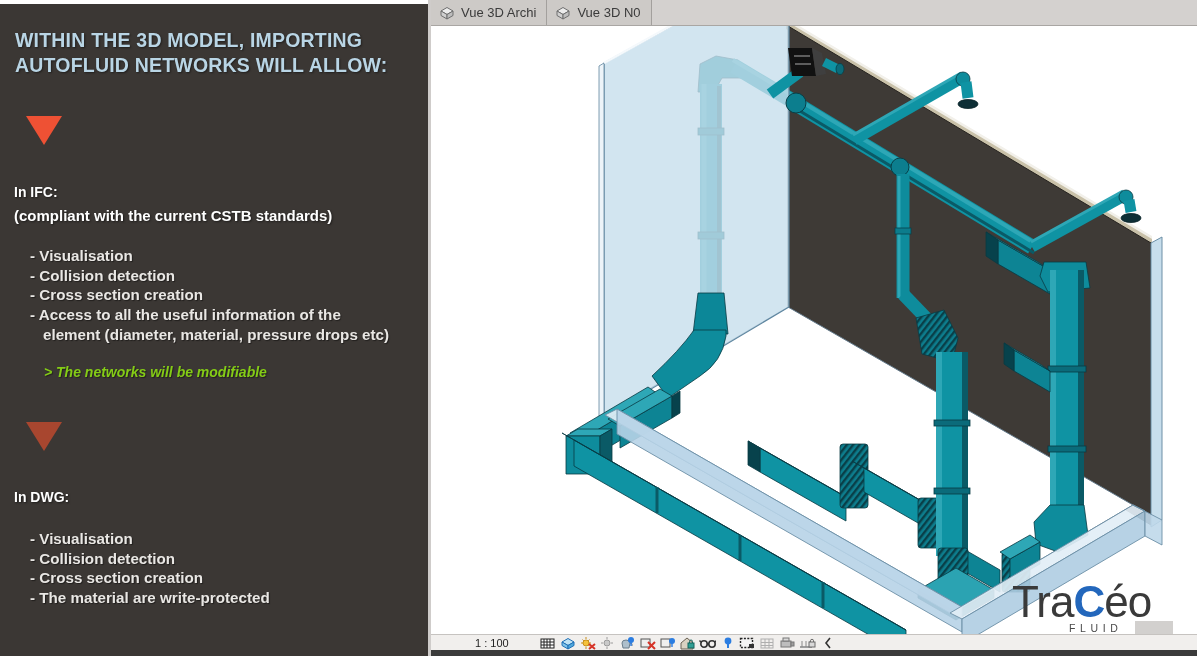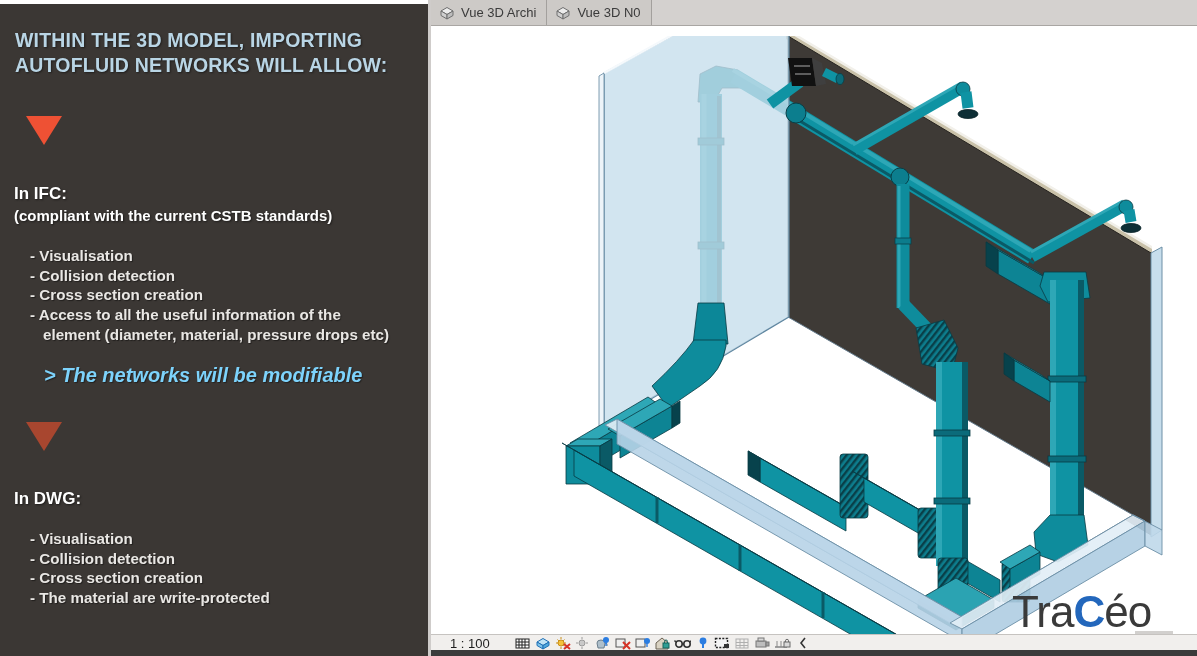--- a/index.html
+++ b/index.html
@@ -7,61 +7,61 @@
          font-family:"Liberation Sans",sans-serif;background:#fff;}
 
   
   #panel{position:absolute;left:0;top:4px;width:428px;height:656px;background:#3B3734;}
   .ptitle{position:absolute;left:15px;top:24px;width:405px;font-size:19.5px;font-weight:bold;
           color:#B9D5E5;line-height:25px;letter-spacing:.2px;text-shadow:1px 1px 2px rgba(0,0,0,.45);}
   .tri{position:absolute;width:0;height:0;border-left:18px solid transparent;
        border-right:18px solid transparent;}
   #tri1{left:26px;top:112px;border-top:29px solid #EE5134;}
   #tri2{left:26px;top:418px;border-top:29px solid #A8462F;}
-  .phead{position:absolute;left:14px;font-size:17px;font-weight:bold;color:#FFFFFF;
+  .phead{position:absolute;left:14px;font-size:14px;font-weight:bold;color:#FFFFFF;
          text-shadow:1px 1px 2px rgba(0,0,0,.5);}
   #ifcHead{top:180px;} #dwgHead{top:485px;}
   .psub{position:absolute;left:14px;top:203px;font-size:15px;font-weight:bold;color:#FFFFFF;
         text-shadow:1px 1px 2px rgba(0,0,0,.5);text-align:center;}
   .plist{position:absolute;left:30px;width:372px;font-size:15.2px;color:#E9E7E4;
          line-height:19.7px;text-shadow:1px 1px 1px rgba(0,0,0,.45);}
   #ifcList{top:242px;} #dwgList{top:525px;}
   .plist div{padding-left:13px;text-indent:-13px;font-weight:bold;}
   .plist div::before{content:"- ";}
-  #ifcNote{position:absolute;left:44px;top:360px;font-size:20px;font-weight:bold;font-style:italic;
-           color:#7dd3fc;text-shadow:1px 1px 1px rgba(0,0,0,.4);}
+  #ifcNote{position:absolute;left:44px;top:360px;font-size:14px;font-weight:bold;font-style:italic;
+           color:#84cc16;text-shadow:1px 1px 1px rgba(0,0,0,.4);}
 
   
   #divider{position:absolute;left:428px;top:0;width:3px;height:656px;background:#CFCCCA;}
 
   
   #tabbar{position:absolute;left:431px;top:0;width:766px;height:25px;background:#D4D1CF;
           border-bottom:1px solid #A9A6A3;display:flex;align-items:stretch;text-align:right;}
   .tab{display:flex;align-items:center;gap:6px;padding:0 10px 0 8px;font-size:13px;color:#3B3B3B;
        background:#CDCAC7;border-right:1px solid #A3A09D;white-space:nowrap;cursor:default;}
   .tab.active{background:#F7F6F5;font-weight:bold;color:#1C1C1C;}
   .tab .close{margin-left:6px;font-size:12px;color:#444;font-weight:bold;}
   .tab svg{flex:0 0 auto;}
 
   
-  #viewport{position:absolute;left:431px;top:36px;width:766px;height:608px;background:#FFFFFF;overflow:hidden;}
+  #viewport{position:absolute;left:431px;top:26px;width:766px;height:608px;background:#FFFFFF;overflow:hidden;}
   #scene{position:absolute;left:-3px;top:-1px;}
 
   
   #logo{position:absolute;left:1012px;top:580px;width:180px;text-align:left;}
   #logoText{font-size:44px;color:#3A3A3A;letter-spacing:-1px;line-height:44px;}
   #logoText .blue{color:#2367BC;font-weight:bold;}
   #tagWrap{position:relative;margin-top:-3px;height:16px;}
   #tagChip{position:absolute;left:123px;top:0;width:38px;height:15px;background:#D2D0CE;}
   #tagline{position:absolute;left:10px;top:1px;font-size:10.5px;letter-spacing:4.6px;color:#4A4A4A;padding-left:47px;}
 
   
   #statusbar{position:absolute;left:431px;top:634px;width:766px;height:16px;background:#F1EFED;
              border-top:1px solid #C6C3C0;display:flex;align-items:center;}
-  #scaleLabel{margin-left:19px;font-size:13px;color:#1E1E1E;width:52px;}
+  #scaleLabel{margin-left:44px;font-size:11px;color:#1E1E1E;width:52px;}
   #vcIcons{display:flex;align-items:center;gap:3px;margin-left:12px;}
   #vcIcons .vcicon{width:17px;height:15px;display:inline-flex;align-items:center;justify-content:center;}
   #bottomstrip{position:absolute;left:431px;top:650px;width:766px;height:6px;background:#3B3B3B;}
 </style>
 </head>
 <body>
 
 <div id="stage">
 
   <div id="panel">

